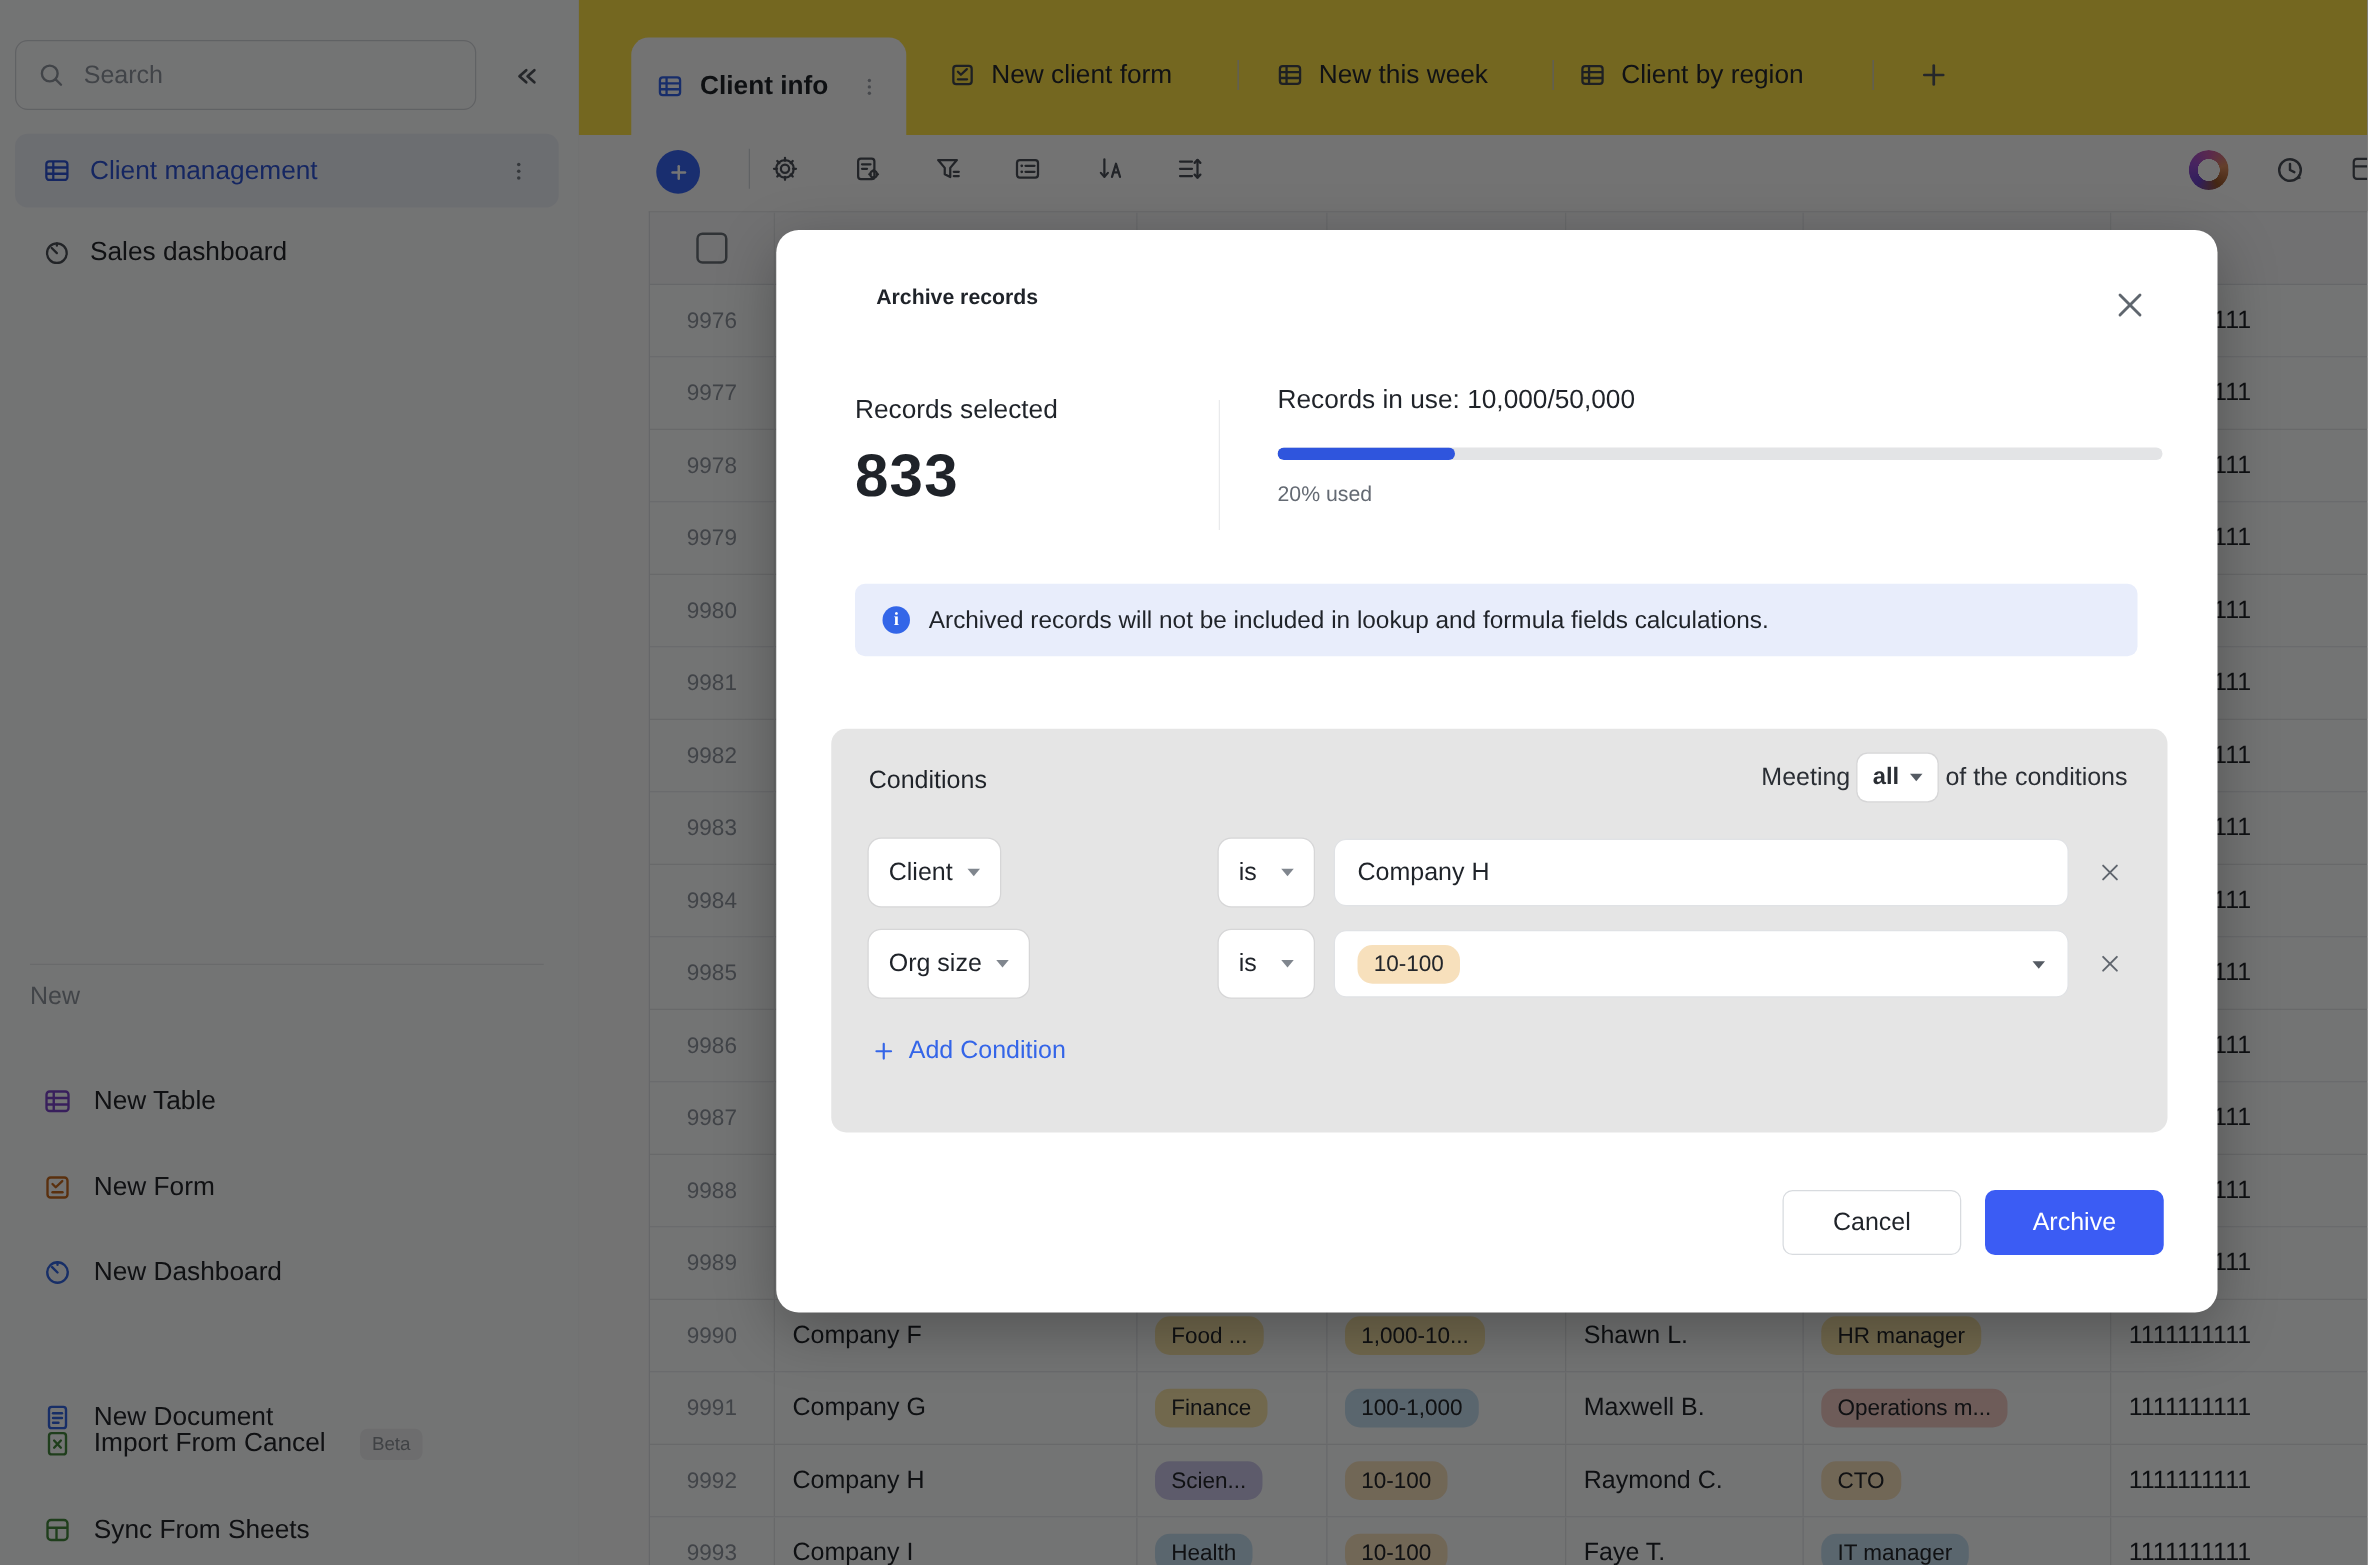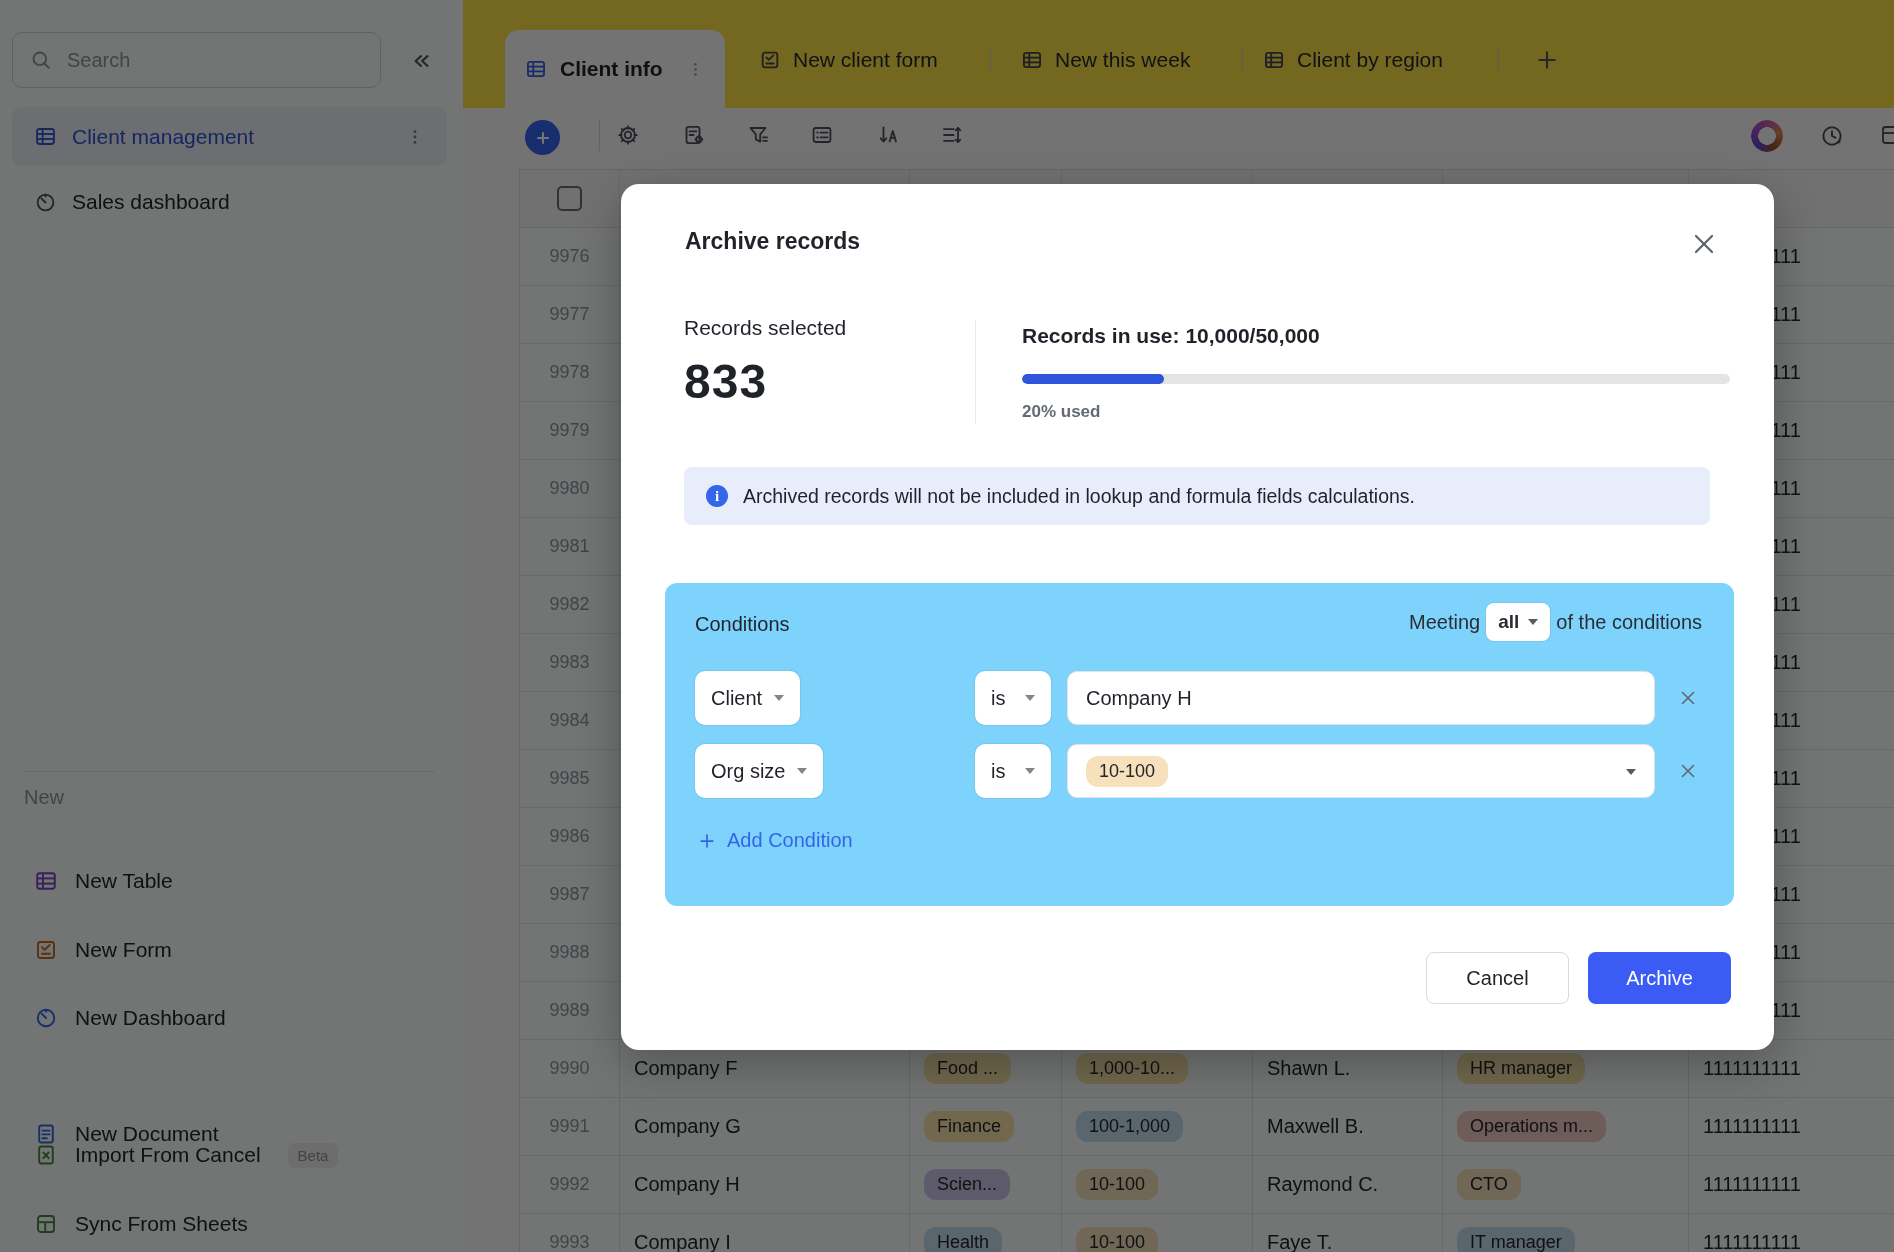--- a/index.html
+++ b/index.html
@@ -56,37 +56,37 @@
   .c1{width:290px}.c2{width:152px}.c3{width:191px}.c4{width:190px}.c5{width:246px}.c6{width:260px}
   .hd{color:#41464D;}
   .hdr-checkbox{width:21px;height:21px;border:2px solid #6A7077;border-radius:5px;background:transparent;}
   .tag{padding:5px 13px;border-radius:12px;font-size:18px;color:#23262B;}
   .tag-yellow{background:#F6E3A9}.tag-blue{background:#C4DEEF}.tag-purple{background:#CBC7E9}
   .tag-pink{background:#EFC8C3}.tag-wheat{background:#F7E0BC}
   
   .backdrop{position:absolute;inset:0;background:rgba(0,0,0,0.54);}
   .modal{position:absolute;left:621px;top:184px;width:1153px;height:866px;background:#FFFFFF;border-radius:18px;
     box-shadow:0 14px 48px rgba(0,0,0,.28);}
-  .m-title{position:absolute;left:64px;top:44px;font-size:23px;font-weight:700;text-align:center;}
+  .m-title{position:absolute;left:80px;top:44px;font-size:17px;font-weight:700;text-align:center;}
   .m-close{position:absolute;right:54px;top:44px;width:32px;height:32px;color:#5F666E;cursor:pointer;}
   .m-left{position:absolute;left:63px;top:132px;}
   .m-left .lbl{font-size:21px;}
   .m-left .big{font-size:48px;font-weight:700;margin-top:14px;letter-spacing:1px;}
   .m-vdiv{position:absolute;left:354px;top:136px;width:1px;height:104px;background:#E9EAEC;}
-  .m-right{position:absolute;left:401px;top:140px;width:708px;font-weight:bold;}
+  .m-right{position:absolute;left:401px;top:124px;width:708px;}
   .m-right .lbl{font-size:21px;}
   .p-track{margin-top:26px;height:10px;border-radius:6px;background:#E3E4E6;overflow:hidden;}
   .p-fill{height:100%;border-radius:6px;background:#2F55DD;width:0;}
   .p-caption{margin-top:18px;font-size:17px;color:#646A73;}
   .m-banner{position:absolute;left:63px;top:283px;width:1026px;height:58px;background:#E8EDFB;border-radius:8px;
     display:flex;align-items:center;gap:15px;padding:0 22px;box-sizing:border-box;}
   .info-dot{width:22px;height:22px;border-radius:50%;background:#3366E8;color:#fff;display:flex;align-items:center;justify-content:center;
     font-size:15px;font-weight:700;font-family:"Liberation Serif","DejaVu Serif",serif;flex:none;}
   .m-banner .txt{font-size:19.5px;}
-  .m-card{position:absolute;left:44px;top:399px;width:1069px;height:323px;background:#7dd3fc;border-radius:12px;}
+  .m-card{position:absolute;left:44px;top:399px;width:1069px;height:323px;background:#e5e5e5;border-radius:12px;}
   .c-title{position:absolute;left:30px;top:30px;font-size:20px;}
   .c-meeting{position:absolute;right:32px;top:20px;display:flex;align-items:center;gap:6px;font-size:20px;color:#2A2E34;}
   .pill{display:flex;align-items:center;gap:12px;background:#fff;border-radius:10px;height:54px;padding:0 16px;
     box-sizing:border-box;font-size:20px;box-shadow:0 0 0 1px rgba(31,35,41,.07);cursor:pointer;}
   .all-pill{height:38px;border-radius:8px;padding:0 12px;font-weight:700;gap:9px;font-size:19px;}
   .caret{width:0;height:0;border-left:5.5px solid transparent;border-right:5.5px solid transparent;border-top:6.5px solid #80868E;}
   .caret.dk{border-top-color:#555B63;}
   .c-row{position:absolute;left:0;width:100%;height:54px;}
   .cr-1{top:88px}.cr-2{top:161px}
   .f-field{position:absolute;left:30px;top:0;}

